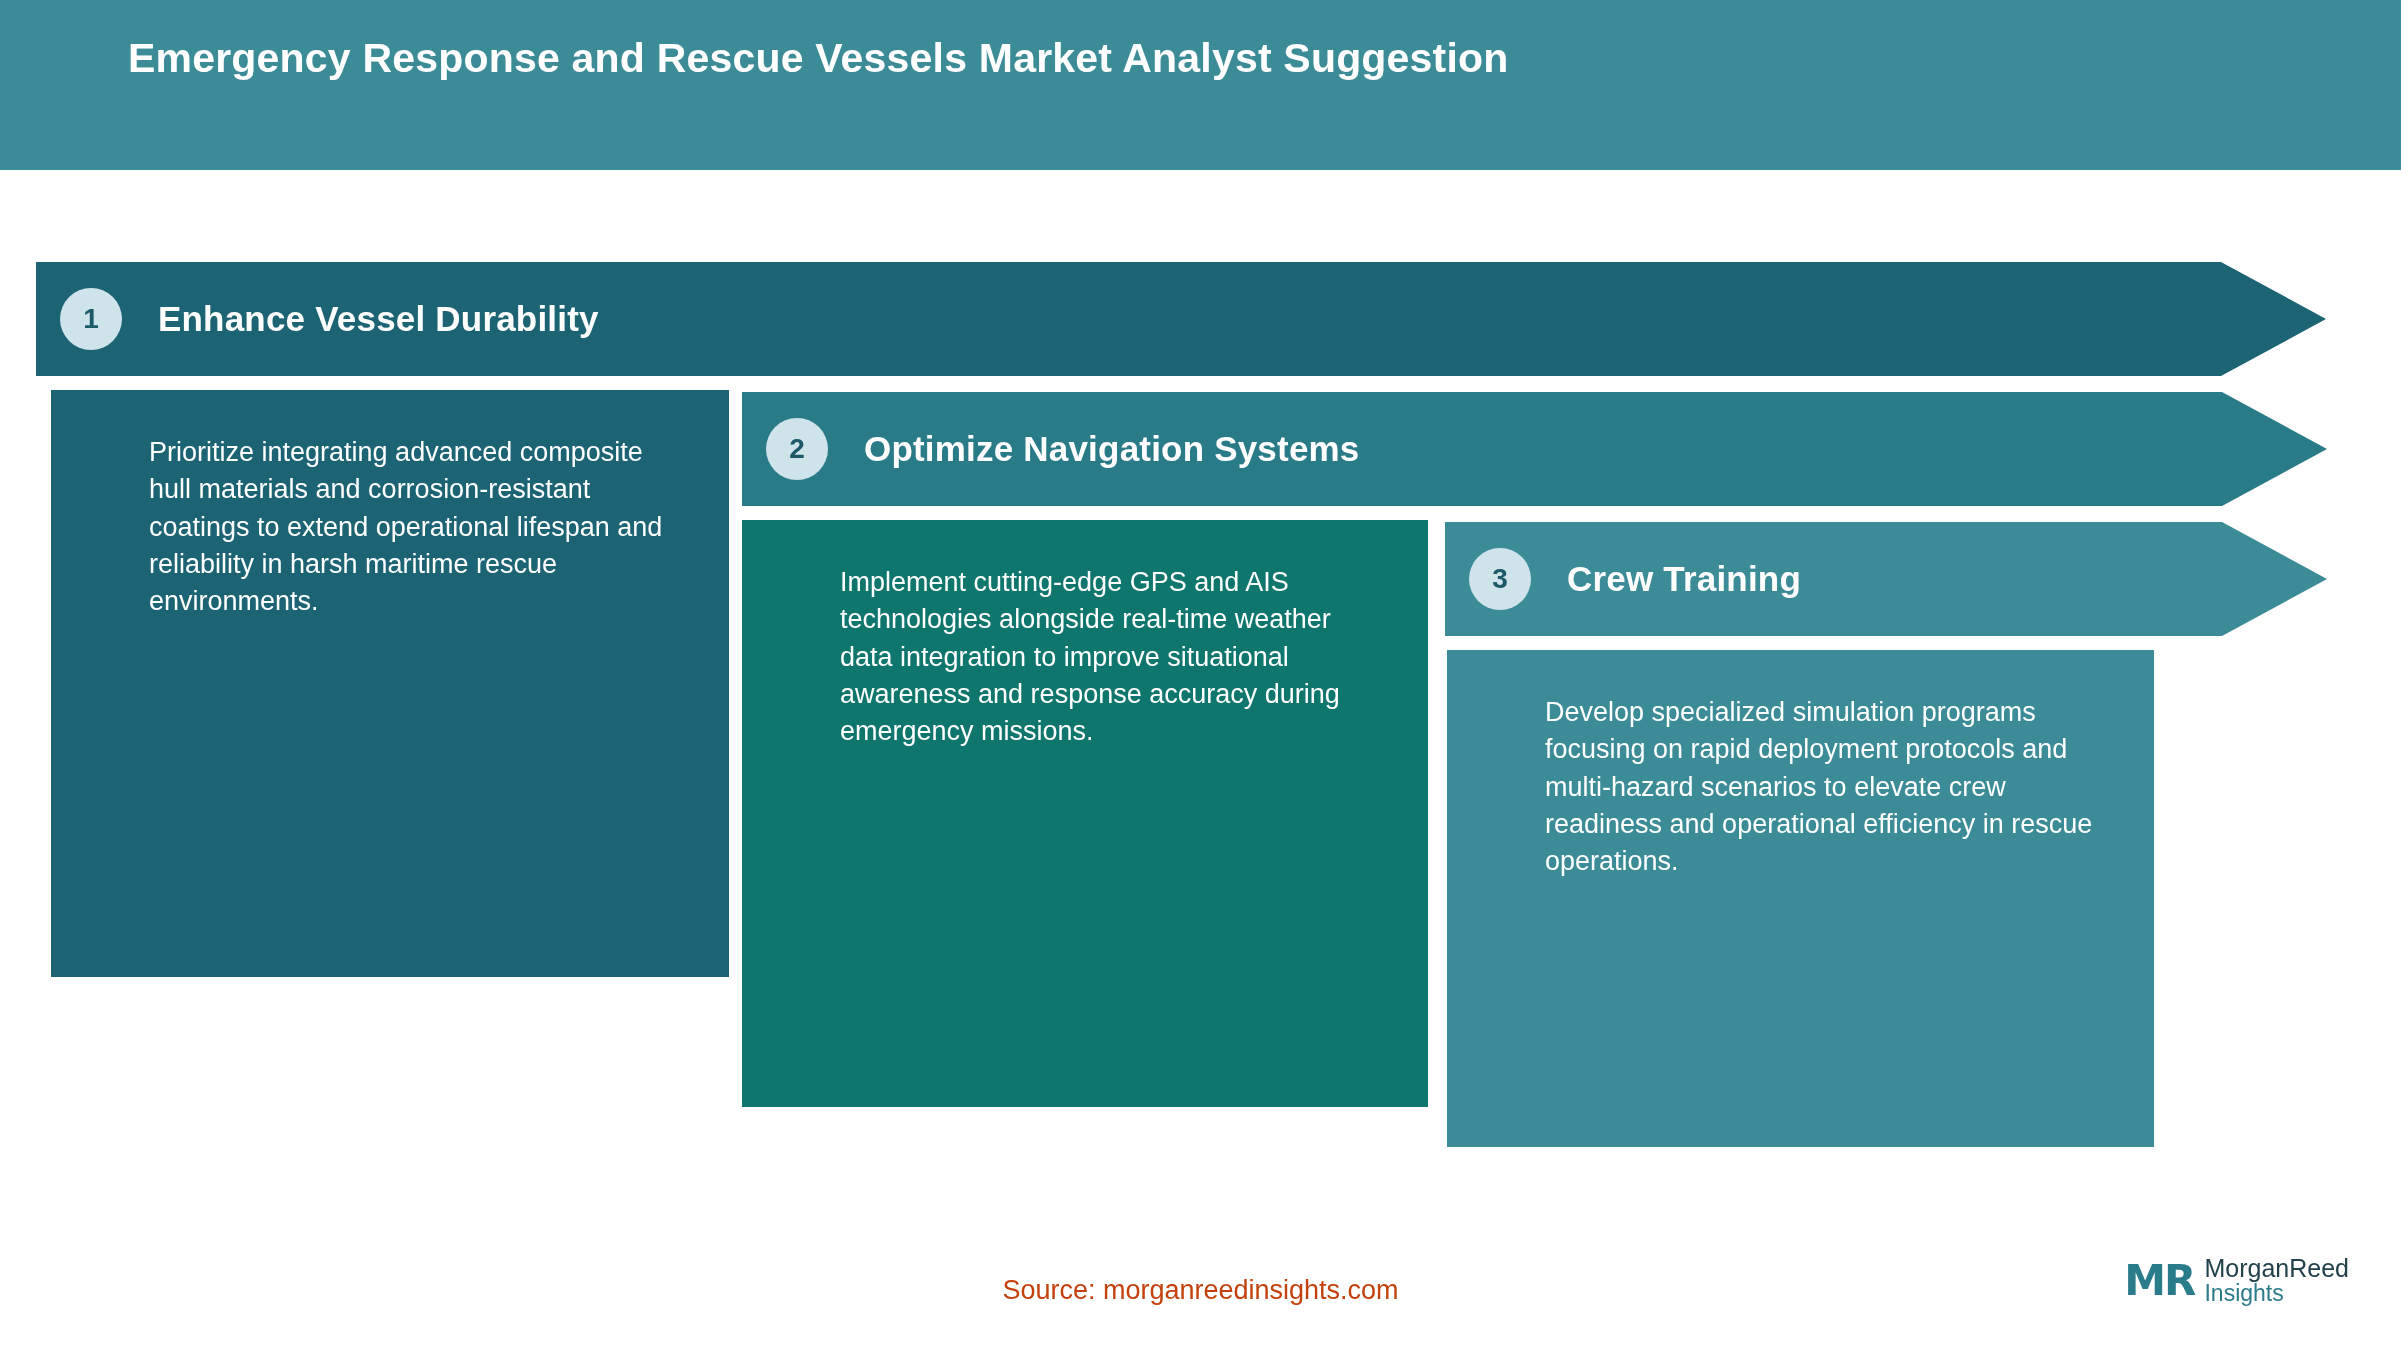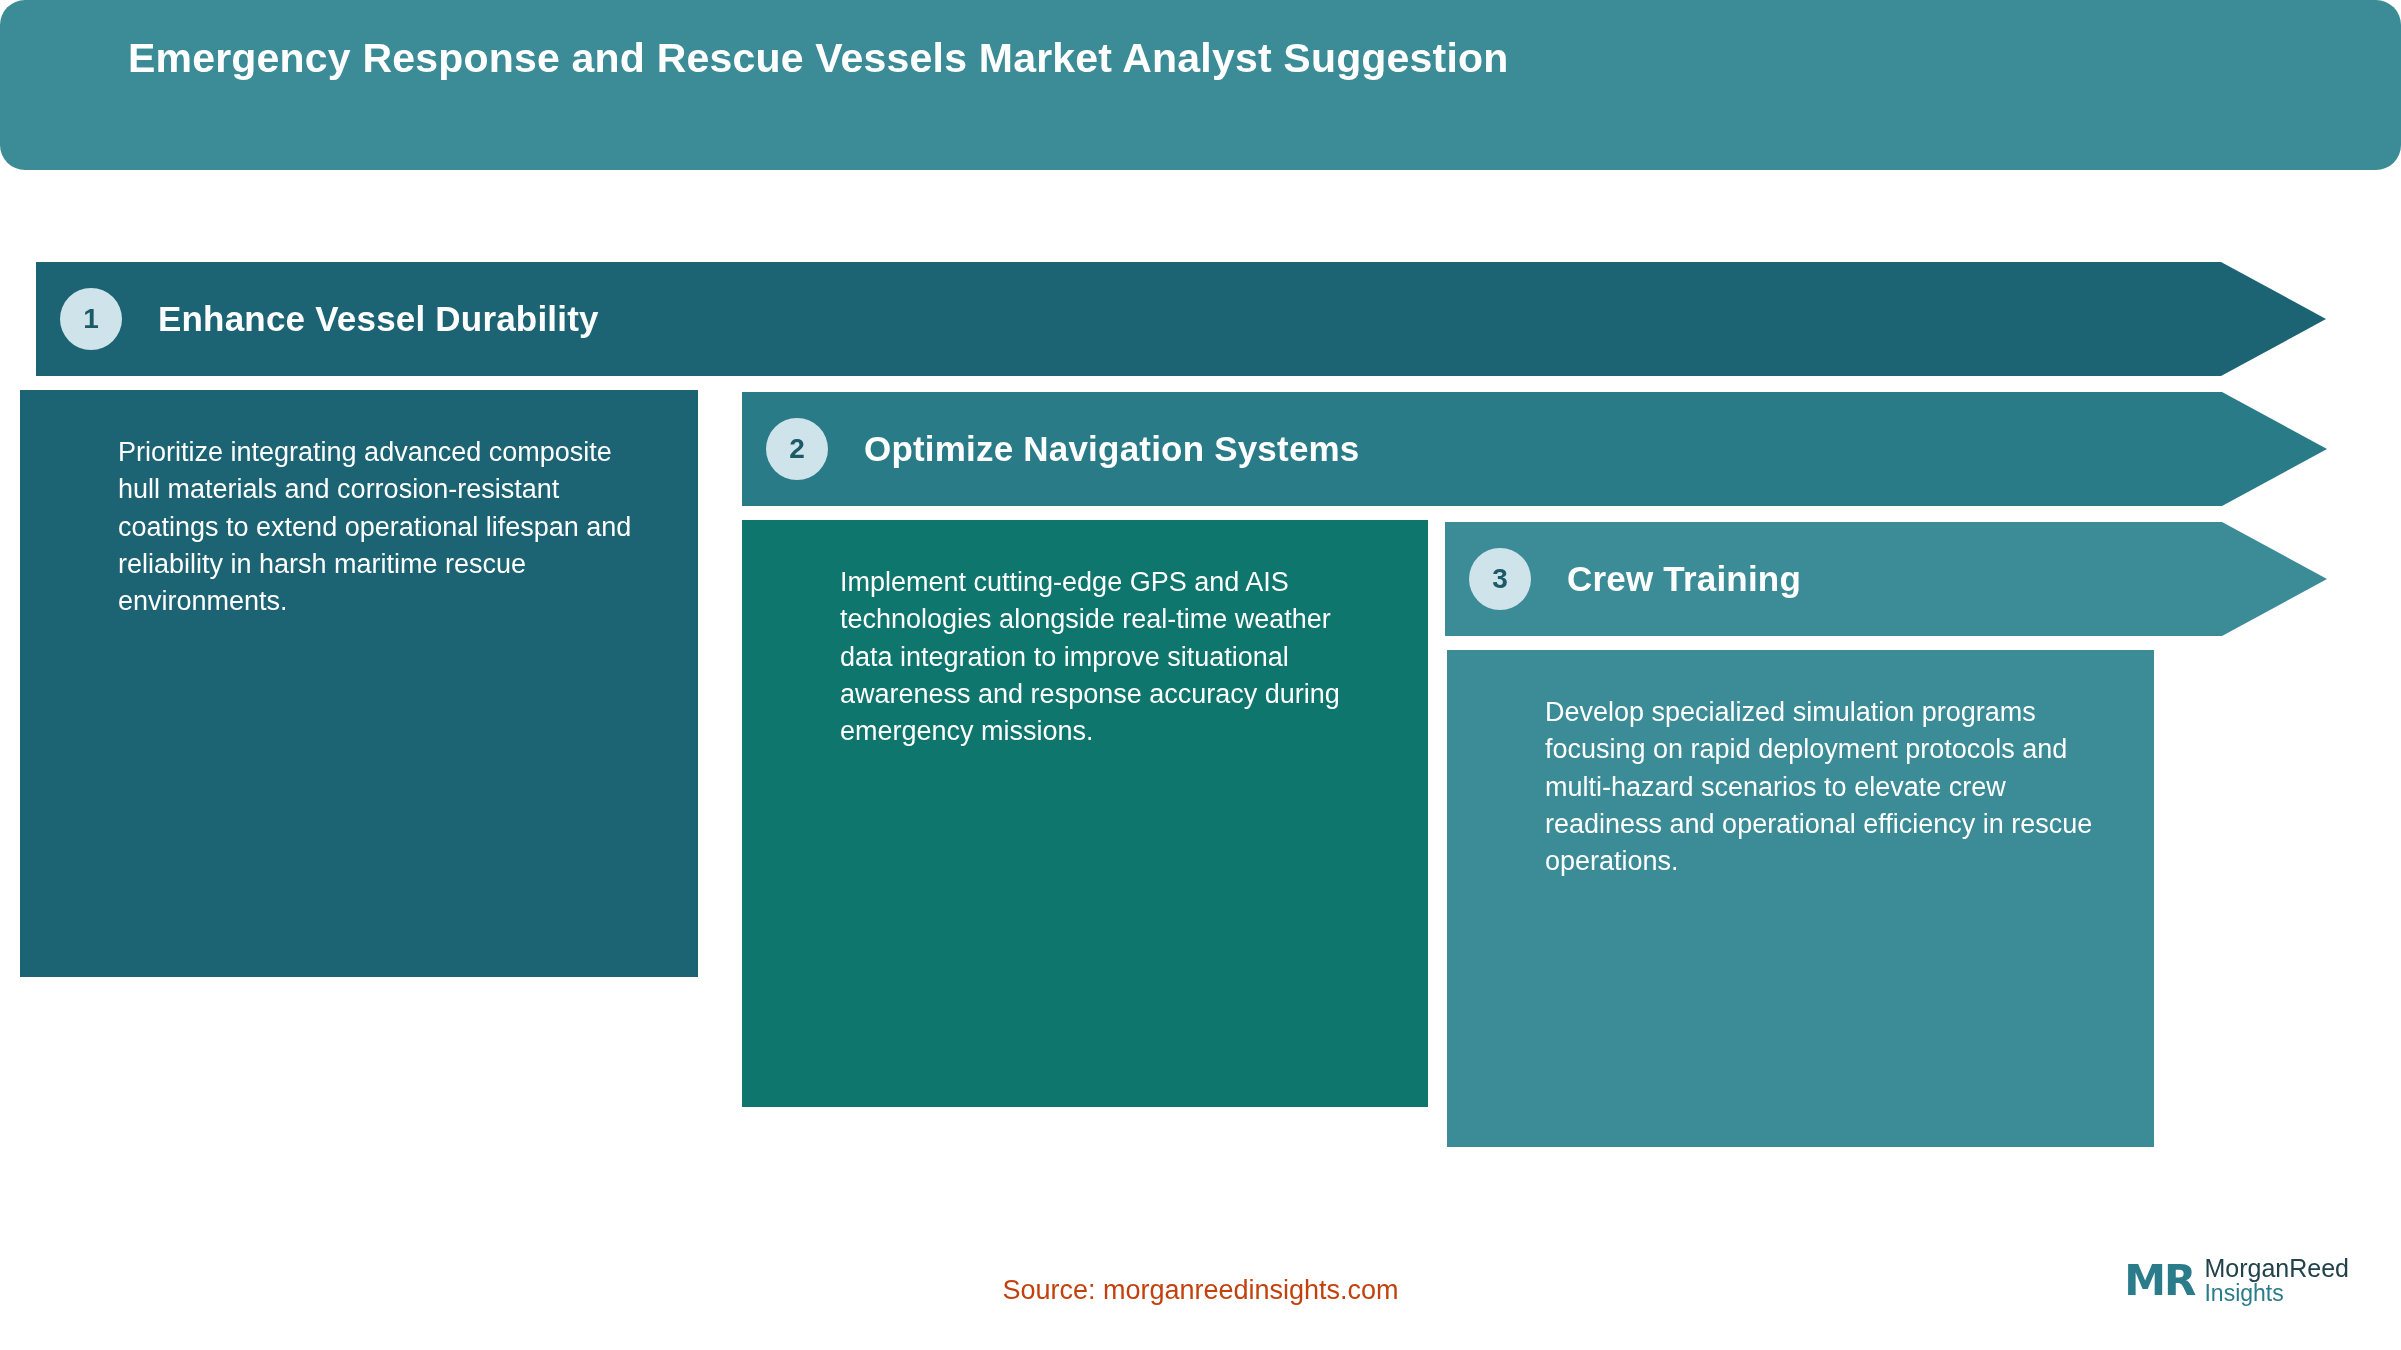--- a/index.html
+++ b/index.html
@@ -22,21 +22,20 @@
   }
   
   .header {
     position: absolute;
     left: 0;
     top: 0;
     width: 2401px;
     height: 170px;
     background: #3b8c96;
     box-sizing: border-box;
-    border-radius: 25px;
   }
   .header-title {
     position: absolute;
     left: 128px;
     top: 33px;
     width: 1700px;
     color: #ffffff;
     font-size: 41px;
     font-weight: bold;
     line-height: 1.22;
@@ -124,21 +123,21 @@
   
   .desc-box {
     position: absolute;
     box-sizing: border-box;
     color: #ffffff;
     font-size: 27px;
     line-height: 1.38;
     padding: 44px 38px 30px 62px;
   }
   #box1 {
-    left: 20px;
+    left: 51px;
     top: 390px;
     width: 678px;
     height: 587px;
     background: #1c6473;
   }
   #box2 {
     left: 742px;
     top: 520px;
     width: 686px;
     height: 587px;

